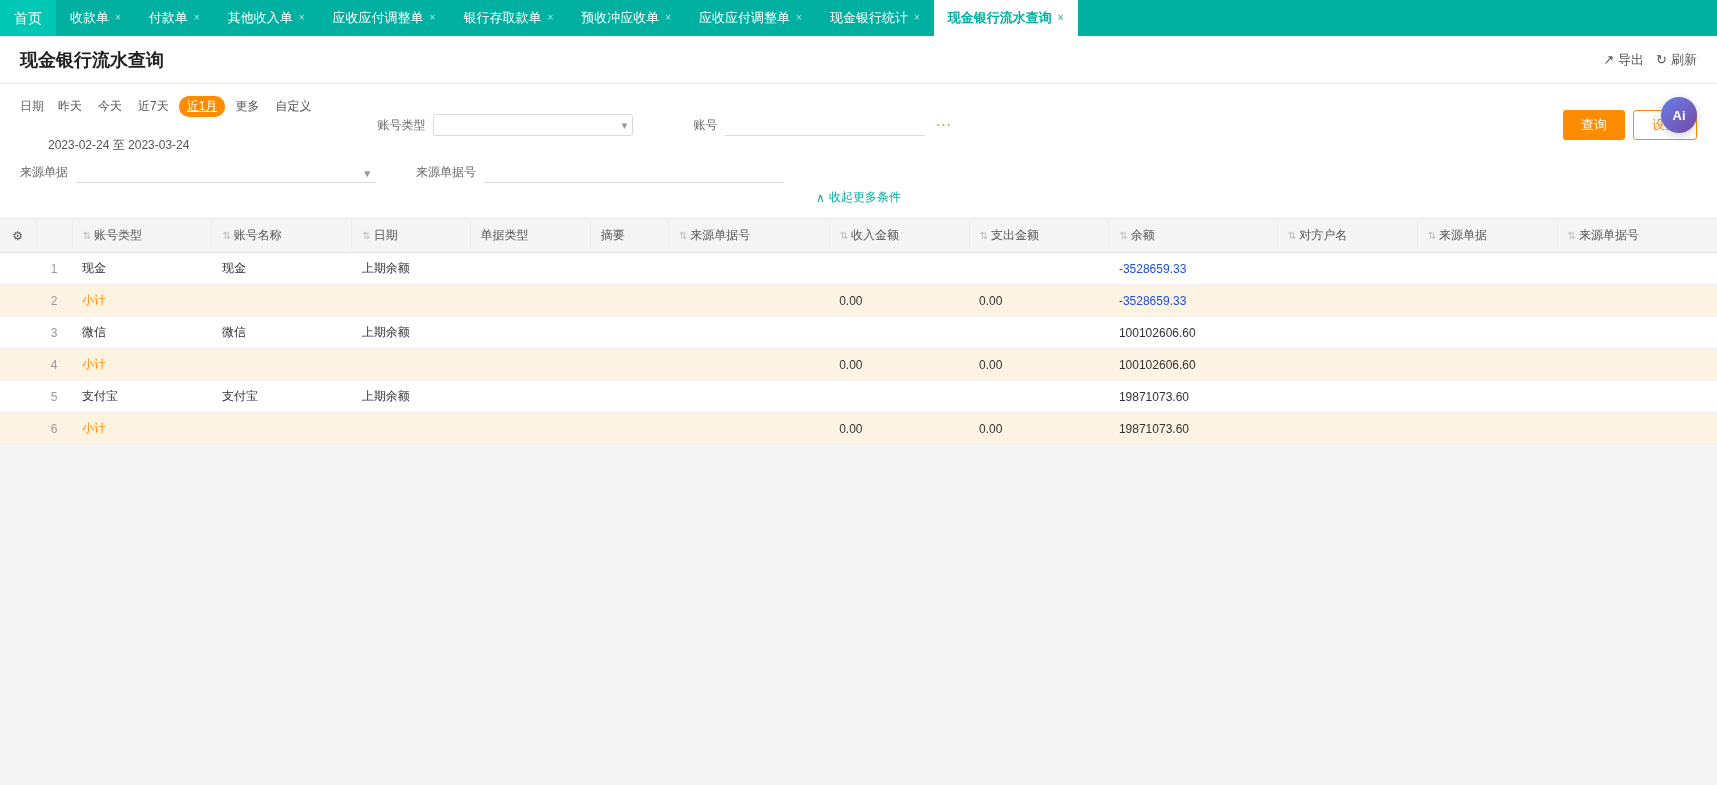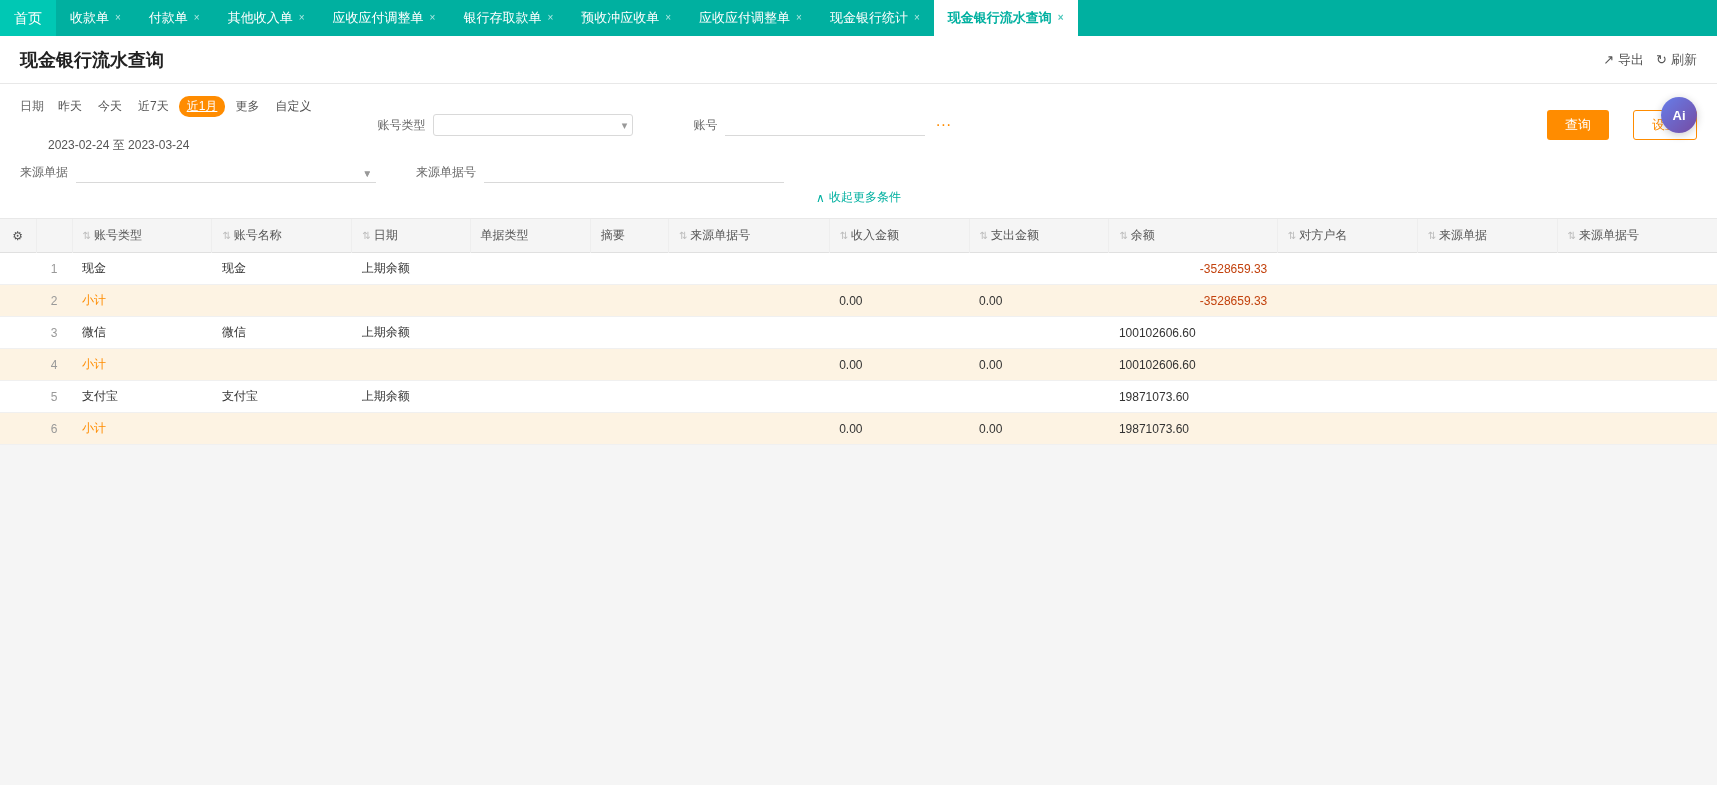--- a/index.html
+++ b/index.html
@@ -246,21 +246,21 @@
     }
     tbody tr.subtotal {
       background: #fdf3e3;
     }
     tbody td {
       padding: 7px 10px;
       color: #333;
       white-space: nowrap;
     }
     .td-num { color: #333; }
-    .td-negative { color: #c2410c; text-align: right; }
+    .td-negative { color: #1d4ed8; text-align: left; }
     .row-num { color: #999; text-align: center; }
 
     .ai-badge {
       position: fixed;
       right: 20px;
       top: 97px;
       background: linear-gradient(135deg, #667eea, #764ba2);
       color: white;
       border-radius: 50%;
       width: 36px;
@@ -358,21 +358,21 @@
         </select>
       </div>
     </div>
 
     <div class="filter-group" style="margin-left:40px;">
       <span class="filter-label">账号</span>
       <input type="text" class="account-input" style="">
       <span class="dots-btn">···</span>
     </div>
 
-    <div style="display:flex;gap:24px;margin-left:auto;">
+    <div style="display:flex;gap:8px;margin-left:auto;">
       <button class="query-btn">查询</button>
       <button class="settings-btn">设置</button>
     </div>
   </div>
 
   <div class="filter-row" style="margin-bottom:0;">
 
     <div class="filter-group">
       <span class="filter-label">来源单据</span>
       <div class="select-wrapper" style="position:relative;">

